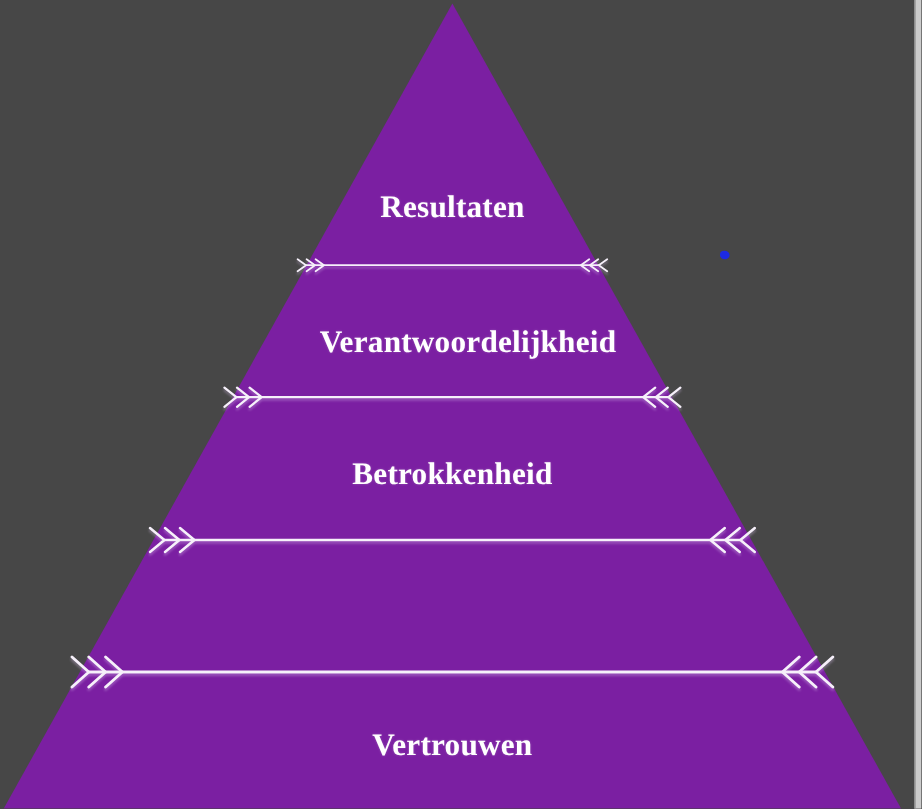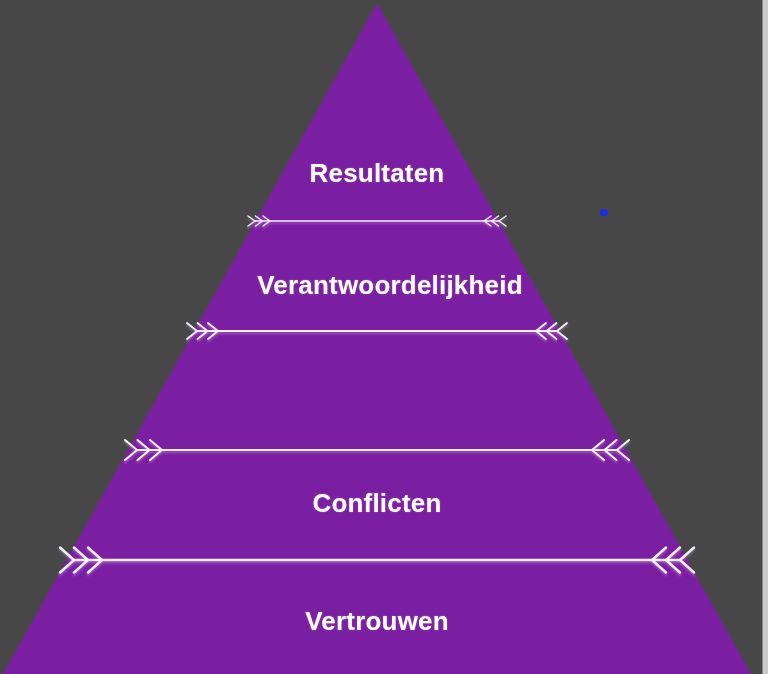--- a/index.html
+++ b/index.html
@@ -11,20 +11,21 @@
     height: 674px;
     overflow: hidden;
     background: #474747;
     font-family: "Liberation Sans", "DejaVu Sans", sans-serif;
   }
   .stage {
     position: relative;
     width: 768px;
     height: 674px;
     background: #474747;
+    font-family: Liberation Serif, serif;
   }
   .pyramid-svg {
     position: absolute;
     left: 0;
     top: 0;
     width: 768px;
     height: 674px;
     display: block;
   }
   .labels {
@@ -122,21 +123,21 @@
         <polyline points="74,547.5 88,560 74,572.5"></polyline>
         <polyline points="680,547.5 666,560 680,572.5"></polyline>
         <polyline points="88,547.5 102,560 88,572.5"></polyline>
         <polyline points="666,547.5 652,560 666,572.5"></polyline>
       </g>
     </svg>
 
   <div class="labels" style="color: rgb(255, 255, 255);">
     <div class="level-label label-0">Resultaten</div>
     <div class="level-label label-1">Verantwoordelijkheid</div>
-    <div class="level-label label-3">Conflicten</div>
+    <div class="level-label label-2">Betrokkenheid</div>
     <div class="level-label label-4">Vertrouwen</div>
   </div>
 
   <div class="cursor-dot" style="background: rgb(28, 42, 226);"></div>
 
   <div class="scrollbar" style="background: rgb(203, 203, 203);"></div>
 
 </div>
 
 </body></html>

